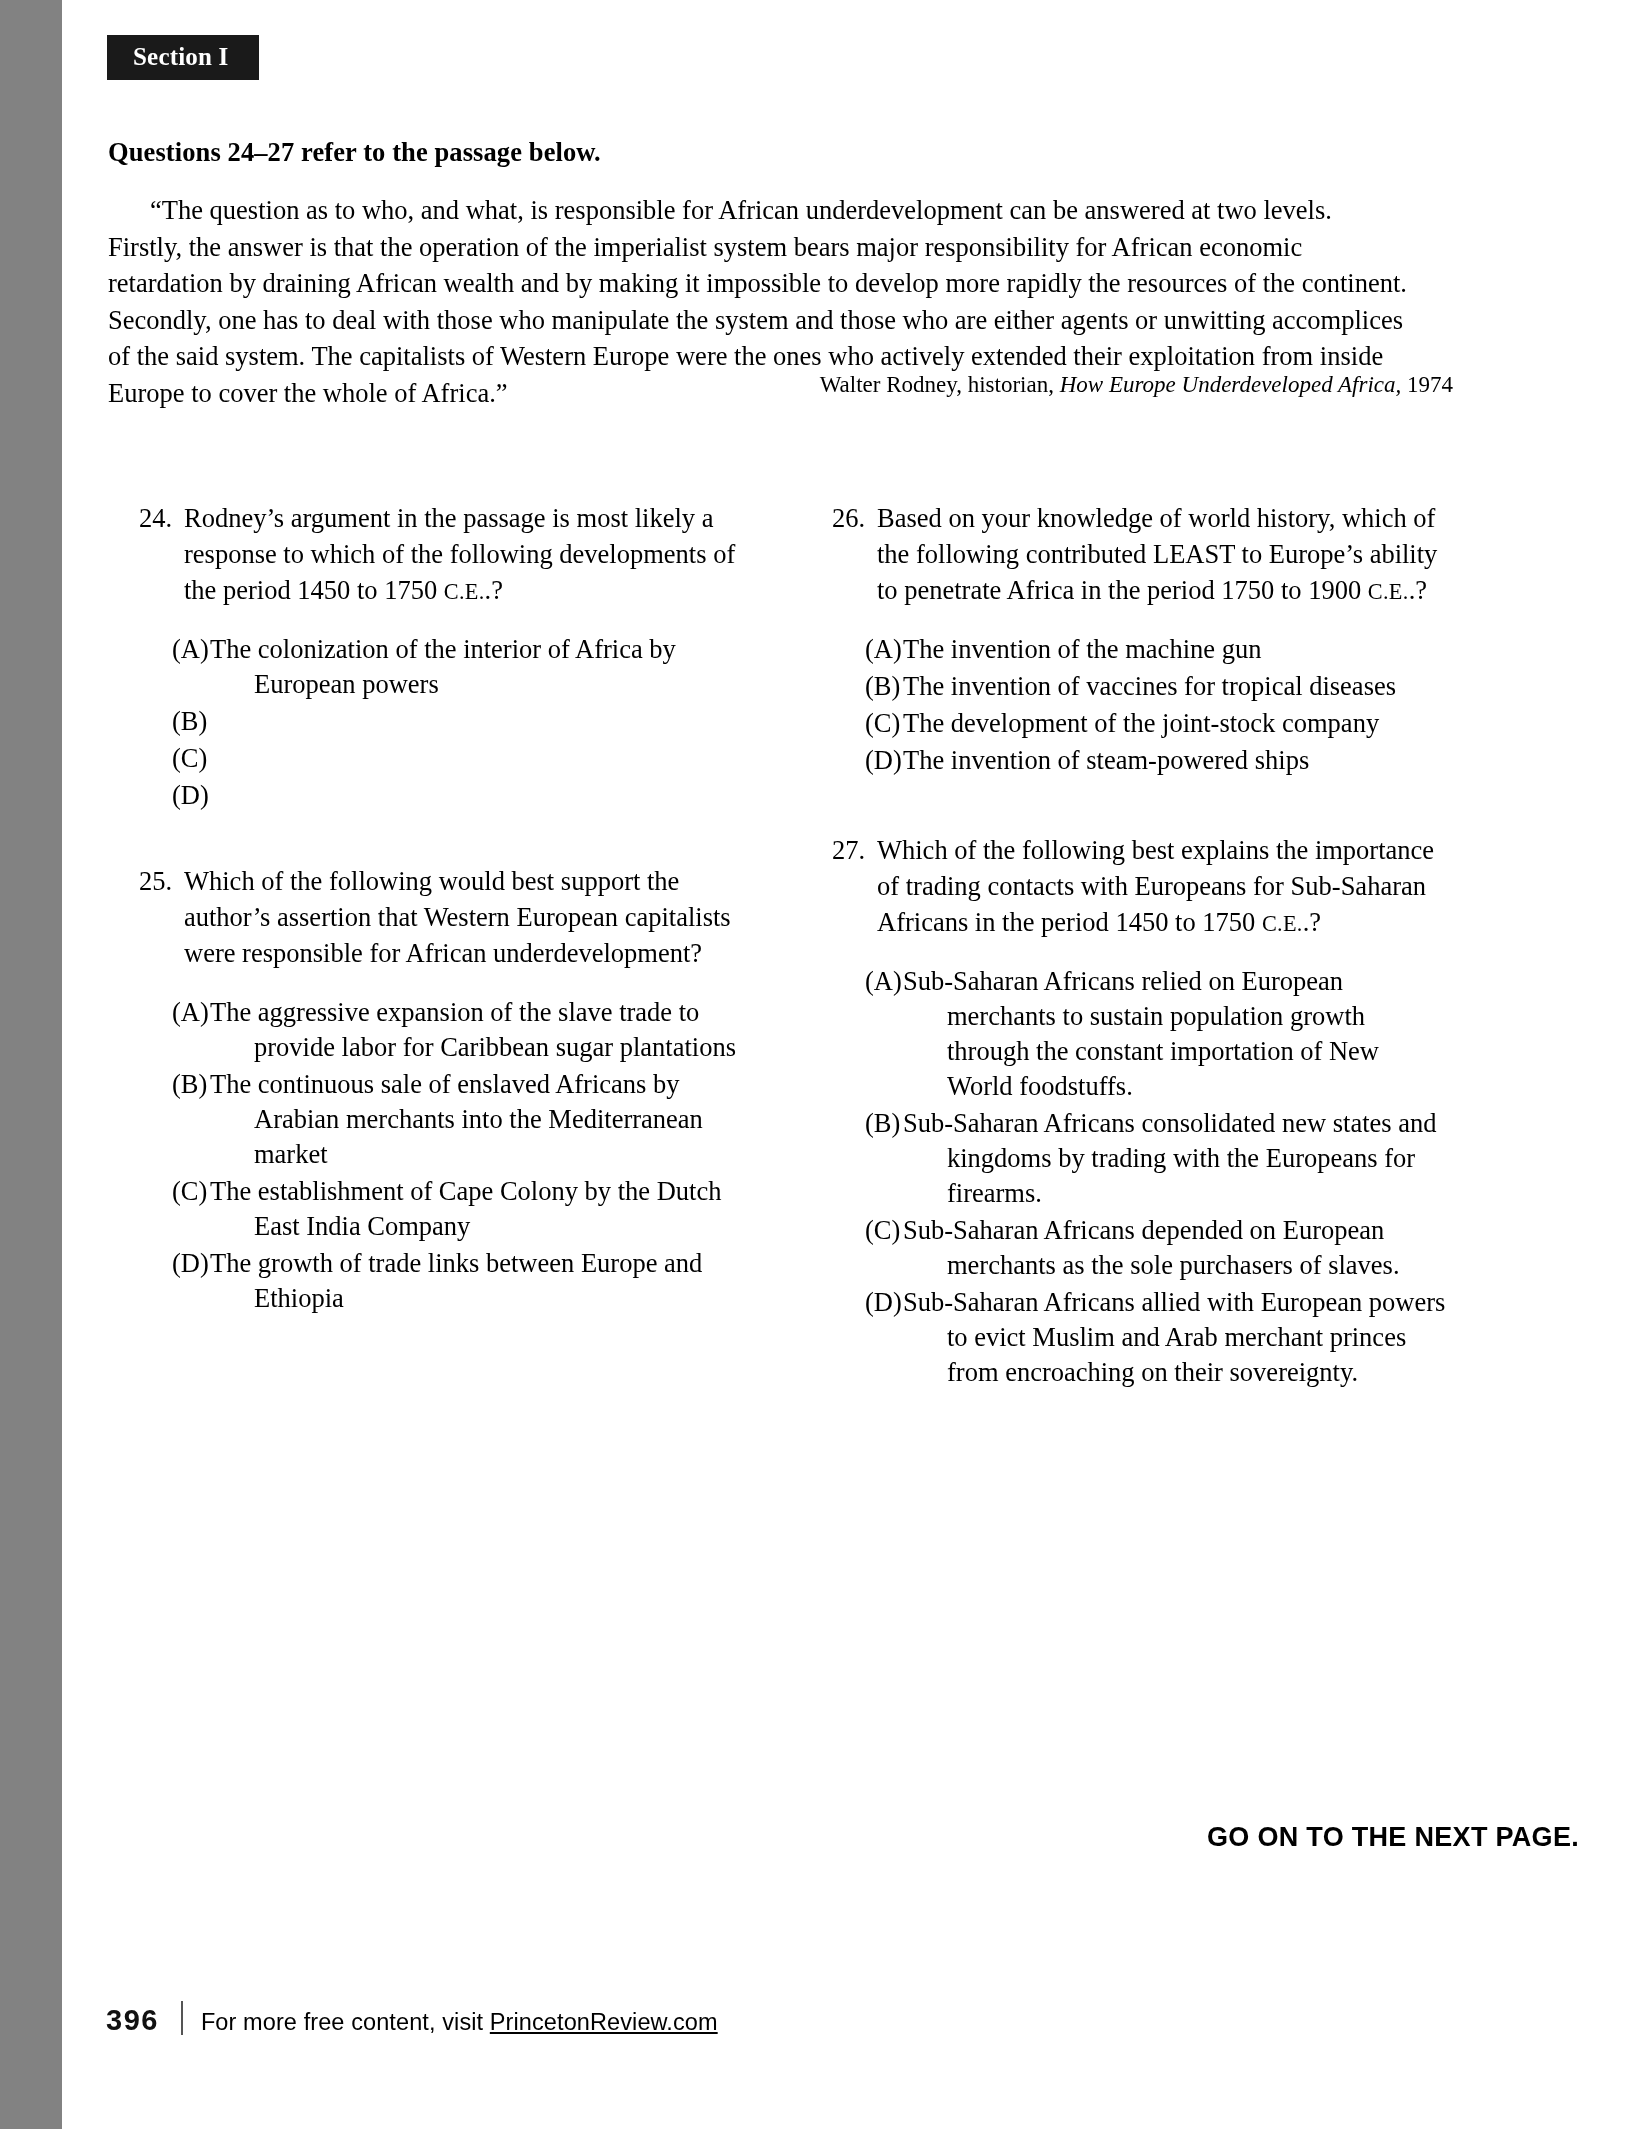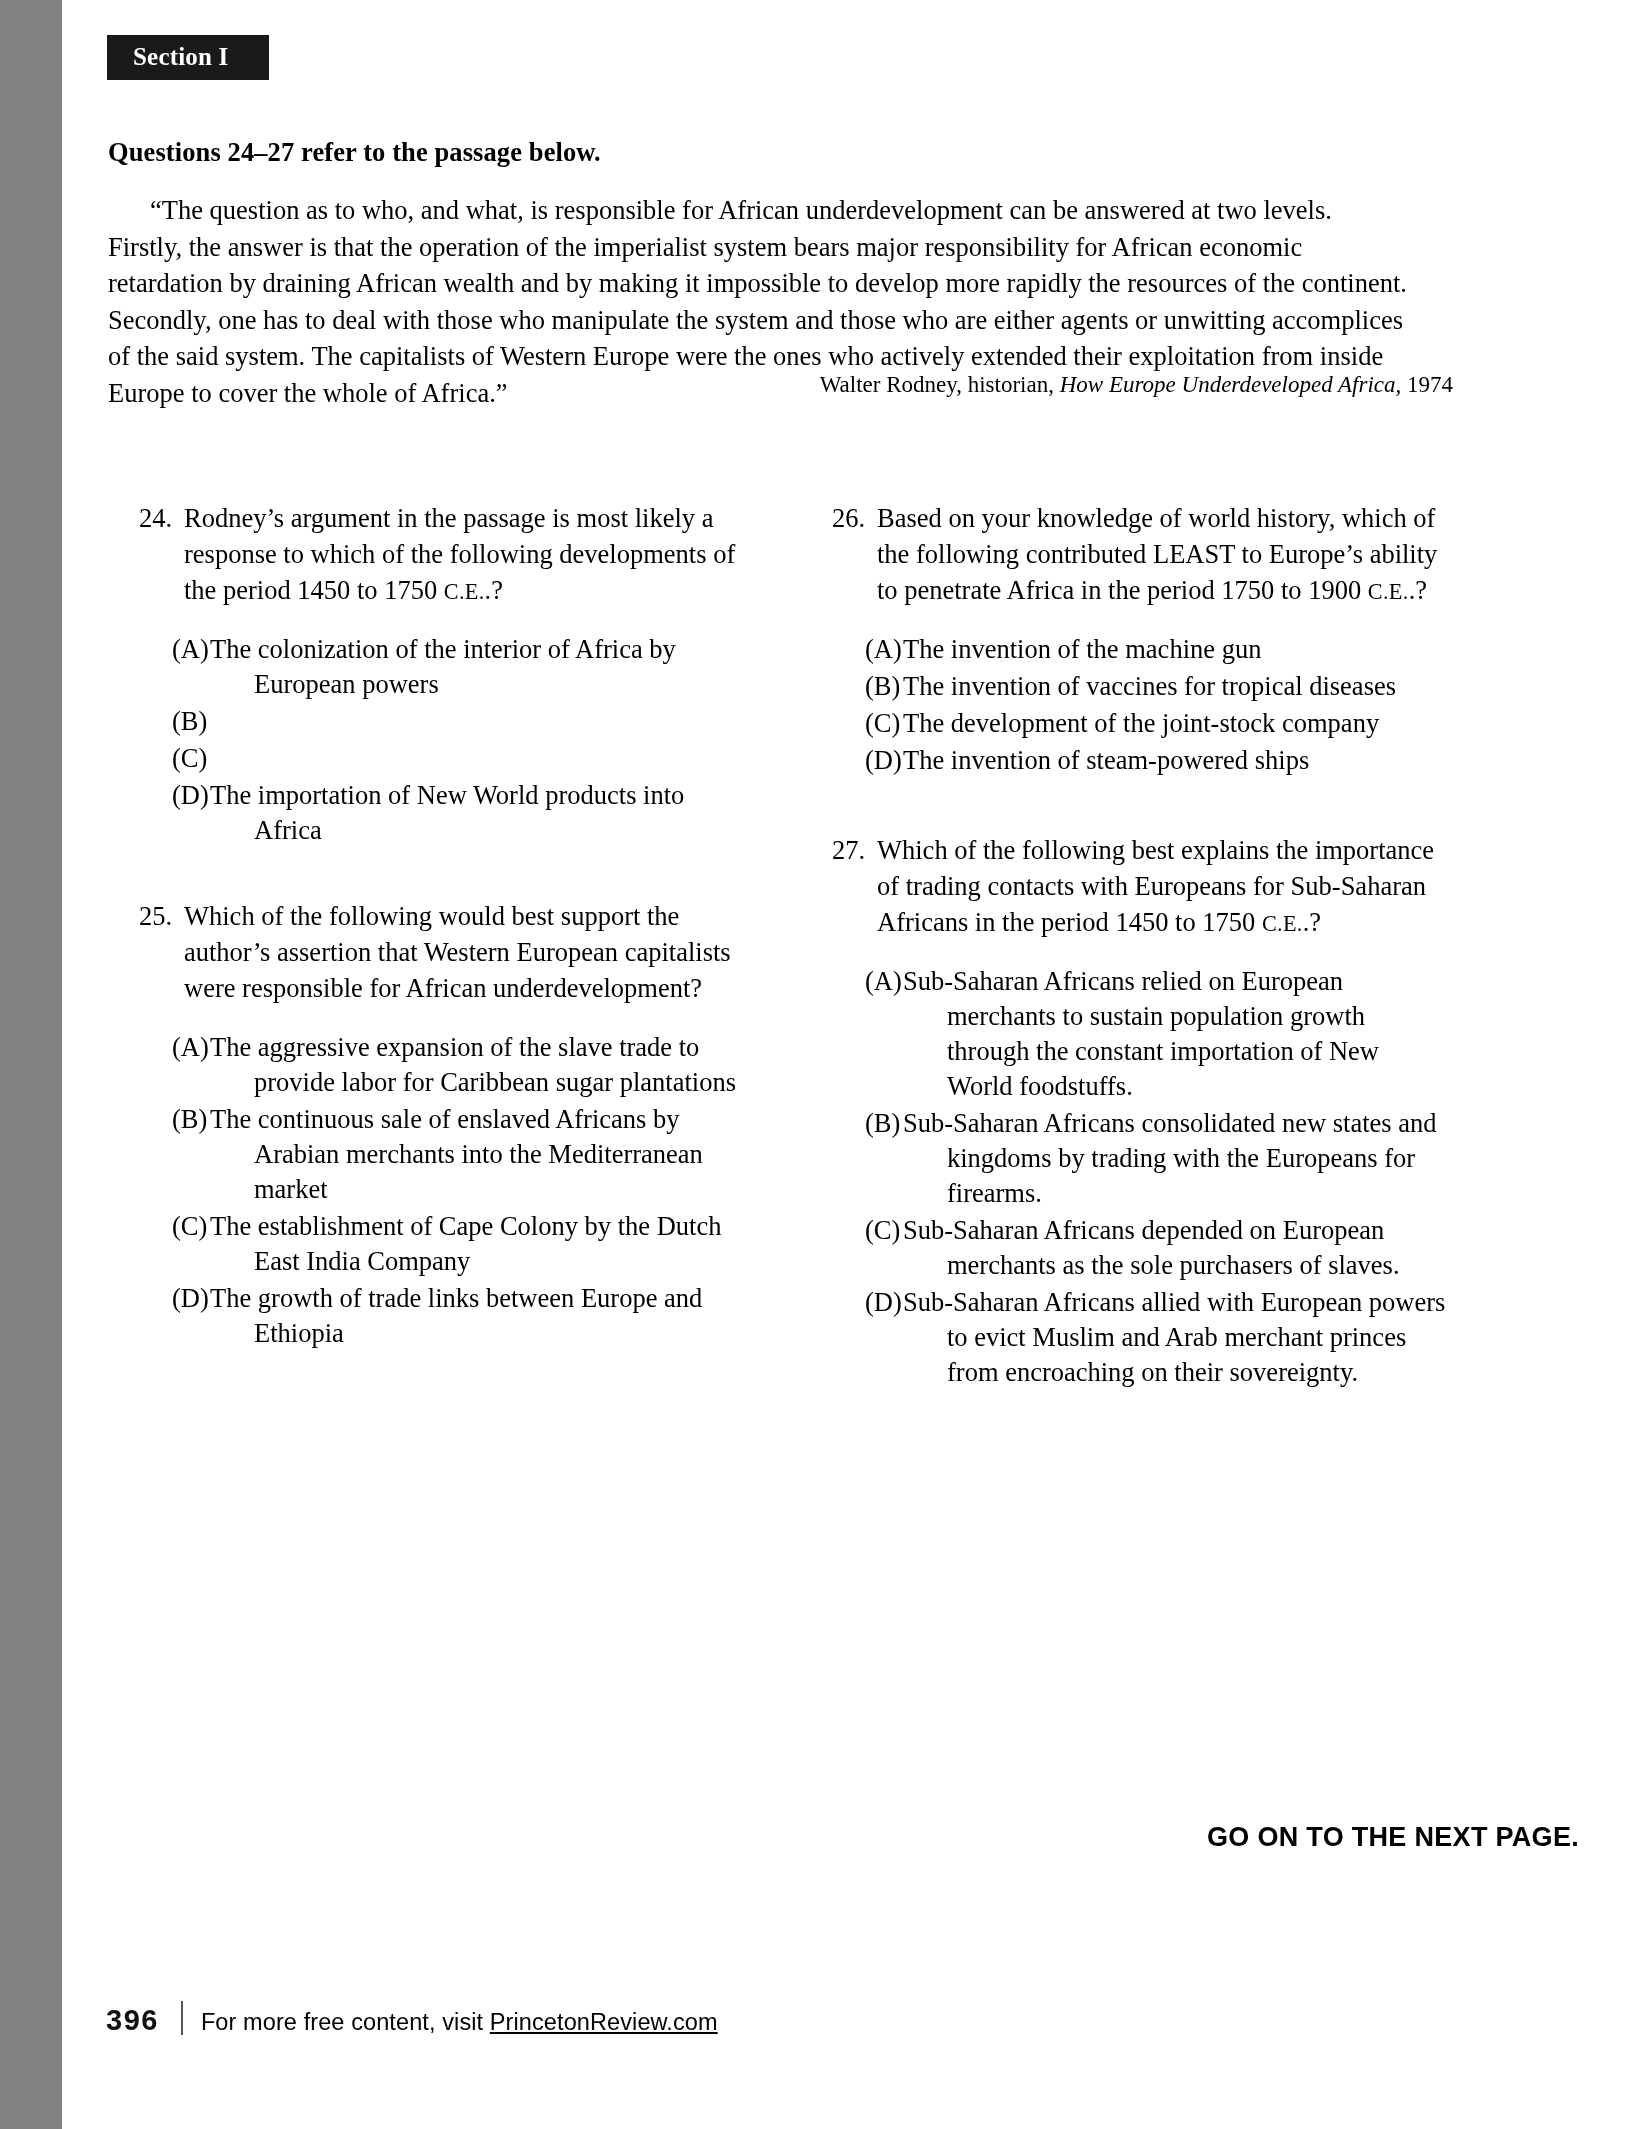--- a/index.html
+++ b/index.html
@@ -38,21 +38,21 @@
   
   .section-tab {
     position: absolute;
     left: 45px;
     top: 35px;
     background: #1a1a1a;
     color: #ffffff;
     font-family: "Liberation Serif", serif;
     font-weight: bold;
     font-size: 25px;
-    padding: 9px 40px 11px 26px;
+    padding: 9px 30px 11px 26px;
     letter-spacing: 0.2px;
     line-height: 1;
   }
 
   
   .questions-heading {
     position: absolute;
     left: 46px;
     top: 137px;
     font-size: 26.5px;
@@ -222,21 +222,20 @@
             <span class="choice-text hang">The colonization of the interior of Africa by European powers</span>
           </div>
           <div class="choice">
             <span class="choice-letter">(B)</span>
           </div>
           <div class="choice">
             <span class="choice-letter">(C)</span>
           </div>
           <div class="choice">
             <span class="choice-letter">(D)</span>
-            <span class="choice-text hang">The importation of New World products into Africa</span>
           </div>
         </div>
       </div>
 
       <div class="q-block" style="margin-top:50px;">
         <div class="q-stem">
           <span class="q-num">25.</span>
           <span class="q-text"><span>Which of the following would best support the author’s assertion that Western European capitalists were responsible for African underdevelopment?</span><span class="smallcaps"></span><span></span></span>
         </div>
         <div class="choices">

